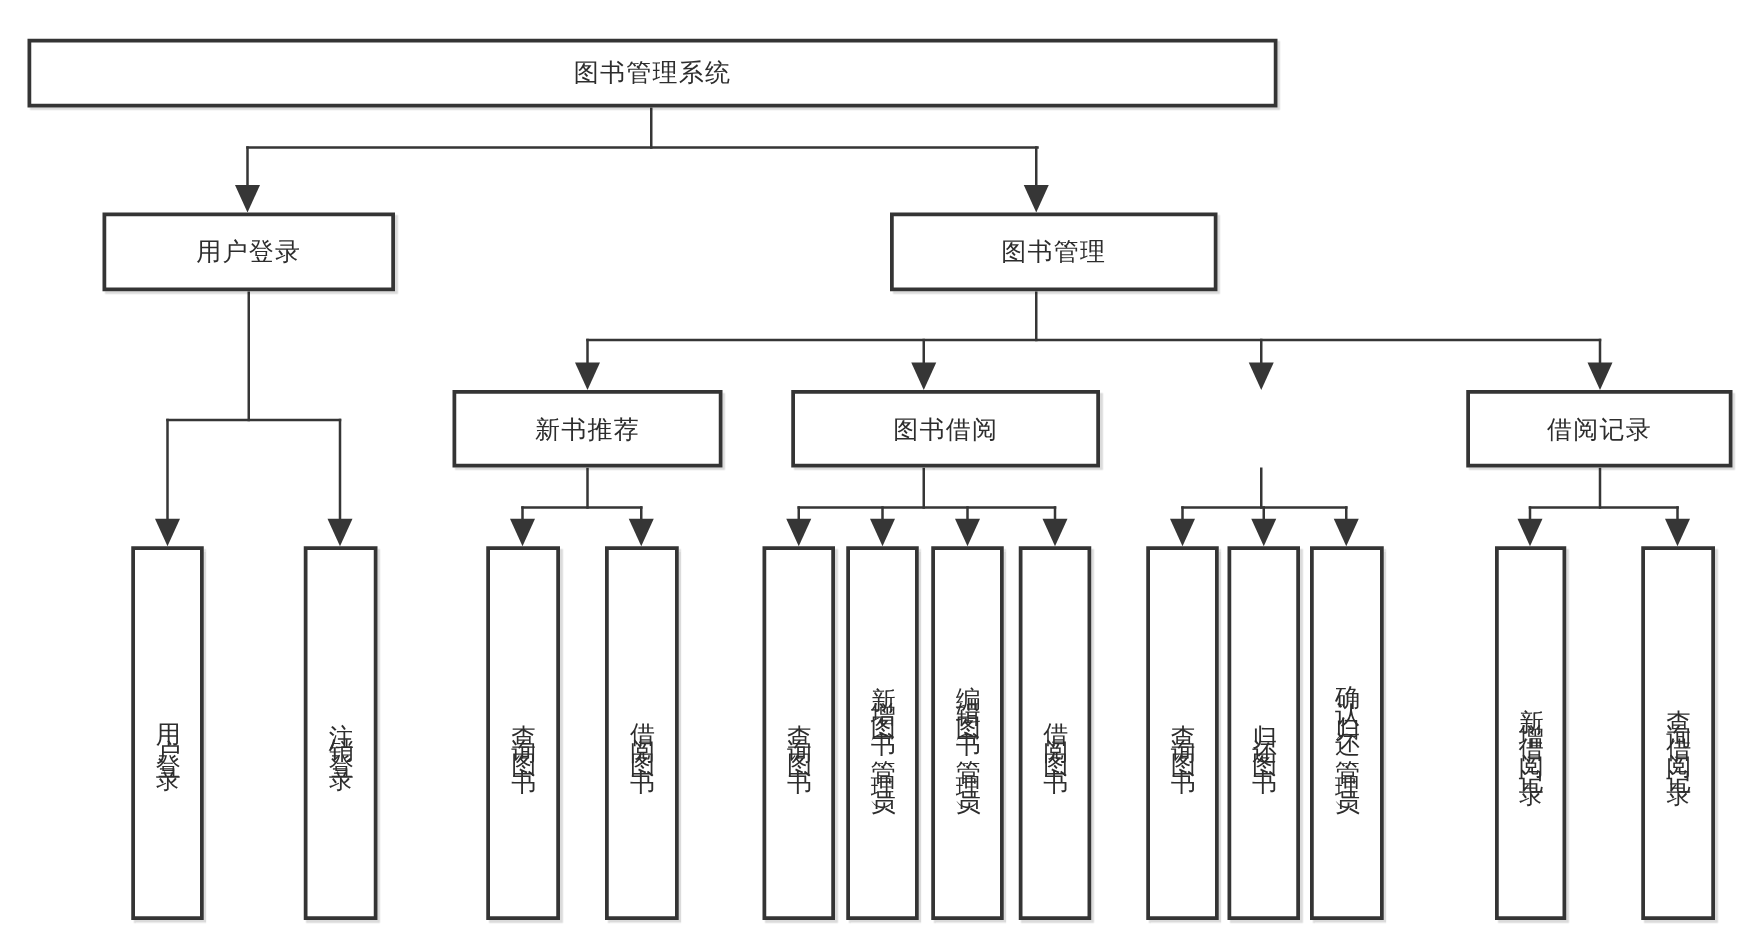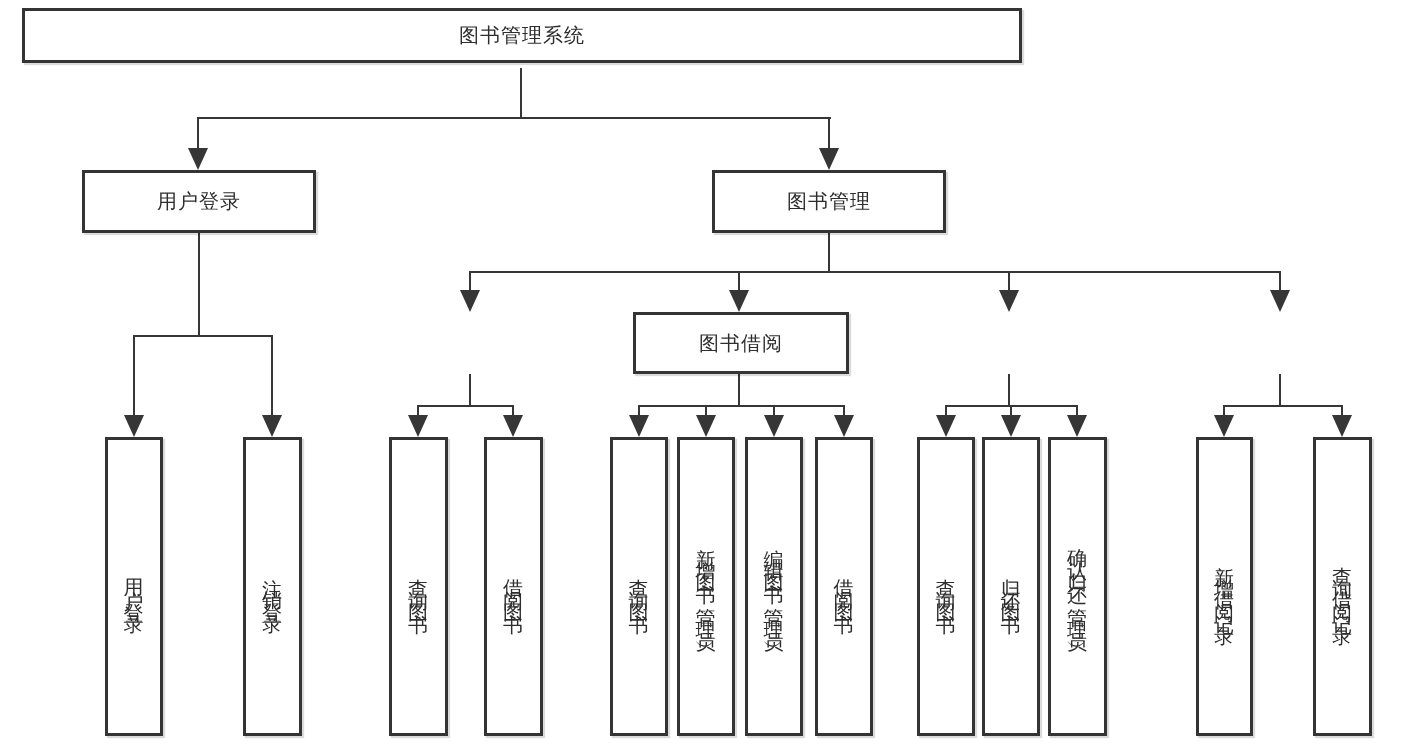--- a/index.html
+++ b/index.html
@@ -99,33 +99,39 @@
   <i class="ah" style="left:1001px;top:415px;"></i>
   <i class="ah" style="left:1067px;top:415px;"></i>
 
   <i class="vl" style="left:1279px;top:374px;height:33px;"></i>
   <i class="hl" style="left:1223px;top:405px;width:120px;"></i>
   <i class="vl" style="left:1223px;top:405px;height:14px;"></i>
   <i class="vl" style="left:1341px;top:405px;height:14px;"></i>
   <i class="ah" style="left:1214px;top:415px;"></i>
   <i class="ah" style="left:1332px;top:415px;"></i>
 
-  <div class="box" style="left:22px;top:8px;width:1000px;height:55px;">
+  <div class="box" style="left:22px;top:31px;width:1000px;height:55px;">
     <span class="hlabel">图书管理系统</span>
   </div>
 
   <div class="box" style="left:82px;top:170px;width:234px;height:63px;">
     <span class="hlabel">用户登录</span>
   </div>
-  <div class="box" style="left:712px;top:170px;width:234px;height:63px;">
+  <div class="box" style="left:712px;top:170px;width:262px;height:63px;">
     <span class="hlabel">图书管理</span>
   </div>
 
-  <div class="box" style="left:633px;top:312px;width:216px;height:62px;">
+  <div class="box" style="left:362px;top:312px;width:216px;height:62px;">
+    <span class="hlabel">新书推荐</span>
+  </div>
+  <div class="box" style="left:633px;top:312px;width:247px;height:62px;">
     <span class="hlabel">图书借阅</span>
+  </div>
+  <div class="box" style="left:1173px;top:312px;width:213px;height:62px;">
+    <span class="hlabel">借阅记录</span>
   </div>
 
   <div class="box" style="left:105px;top:437px;width:58px;height:299px;">
     <span class="vlabel">用户登录</span>
   </div>
   <div class="box" style="left:243px;top:437px;width:59px;height:299px;">
     <span class="vlabel">注销登录</span>
   </div>
 
   <div class="box" style="left:389px;top:437px;width:59px;height:299px;">

